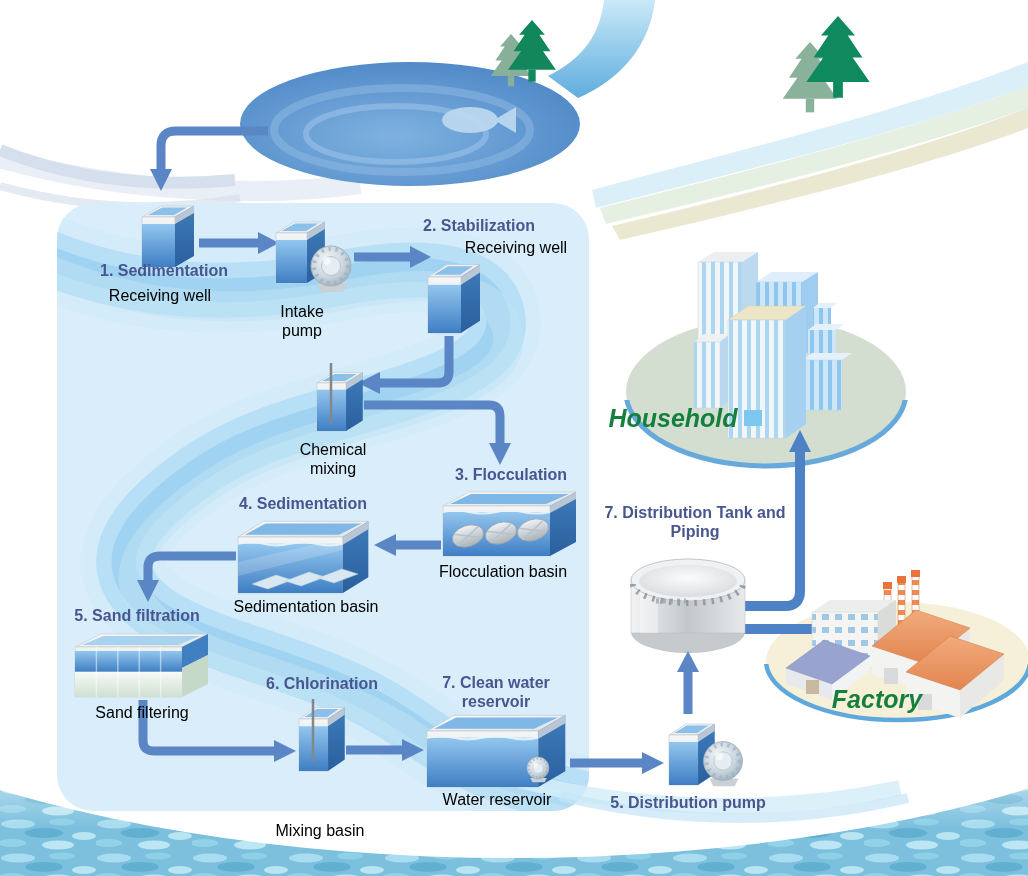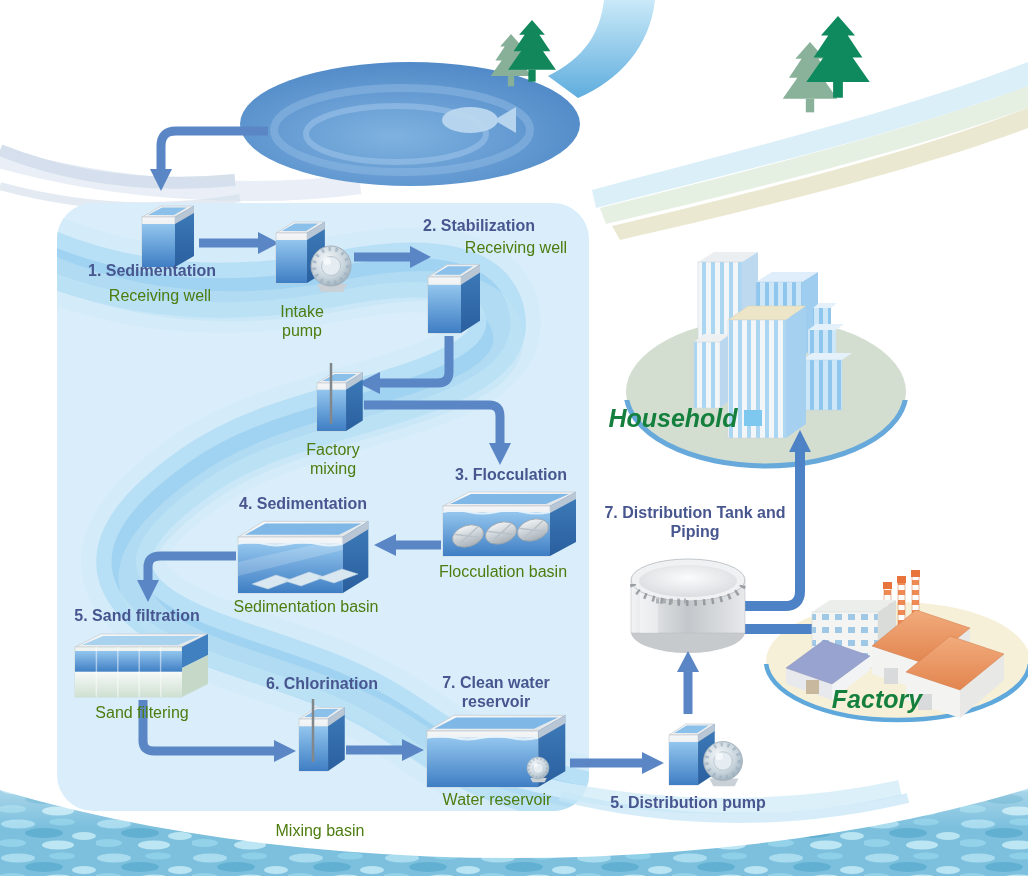--- a/index.html
+++ b/index.html
@@ -2,21 +2,21 @@
 <html><head>
 <meta charset="utf-8">
 <style>
   html,body{margin:0;padding:0;background:#fff;}
   #stage{position:relative;width:1028px;height:876px;overflow:hidden;background:#fff;
          font-family:"Liberation Sans",sans-serif;}
   #art{position:absolute;left:0;top:0;}
   .lbl{position:absolute;transform:translateX(-50%);text-align:center;line-height:1.16;
        white-space:nowrap;}
   .t{font-weight:700;font-size:16px;color:#47568f;}
-  .s{font-weight:400;font-size:16px;color:#4d7c0f;}
+  .s{font-weight:400;font-size:16px;color:#000000;}
   .w{white-space:normal;}
   .d{font-style:italic;font-weight:700;font-size:25px;color:#15803d;}
 </style>
 </head>
 <body>
 
 <div id="stage">
 
 <svg id="art" width="1028" height="876" viewBox="0 0 1028 876">
 <defs>
@@ -372,29 +372,29 @@
   <use href="#basinS" transform="translate(427,731) scale(1.04,1.12)"></use>
   <use href="#pumpS" transform="translate(538,768) scale(.55)"></use>
 </g>
 
 <g>
   <use href="#tankS" transform="translate(669,735) scale(.88,1)"></use>
   <use href="#pumpS" transform="translate(723,761) scale(.97)"></use>
 </g>
 </svg>
 
-<div class="lbl t" style="left:152px;top:262px">1. Sedimentation</div>
+<div class="lbl t" style="left:164px;top:262px">1. Sedimentation</div>
 <div class="lbl s" style="left:160px;top:287px">Receiving well</div>
 
 <div class="lbl s w" style="left:302px;top:303px;max-width:70px">Intake pump</div>
 
 <div class="lbl t" style="left:479px;top:217px">2. Stabilization</div>
 <div class="lbl s" style="left:516px;top:239px">Receiving well</div>
 
-<div class="lbl s w" style="left:333px;top:441px;max-width:95px">Factory mixing</div>
+<div class="lbl s w" style="left:333px;top:441px;max-width:95px">Chemical mixing</div>
 
 <div class="lbl t" style="left:511px;top:466px">3. Flocculation</div>
 <div class="lbl s" style="left:503px;top:563px">Flocculation basin</div>
 
 <div class="lbl t" style="left:303px;top:495px">4. Sedimentation</div>
 <div class="lbl s" style="left:306px;top:598px">Sedimentation basin</div>
 
 <div class="lbl t" style="left:137px;top:607px">5. Sand filtration</div>
 <div class="lbl s" style="left:142px;top:704px">Sand filtering</div>
 

